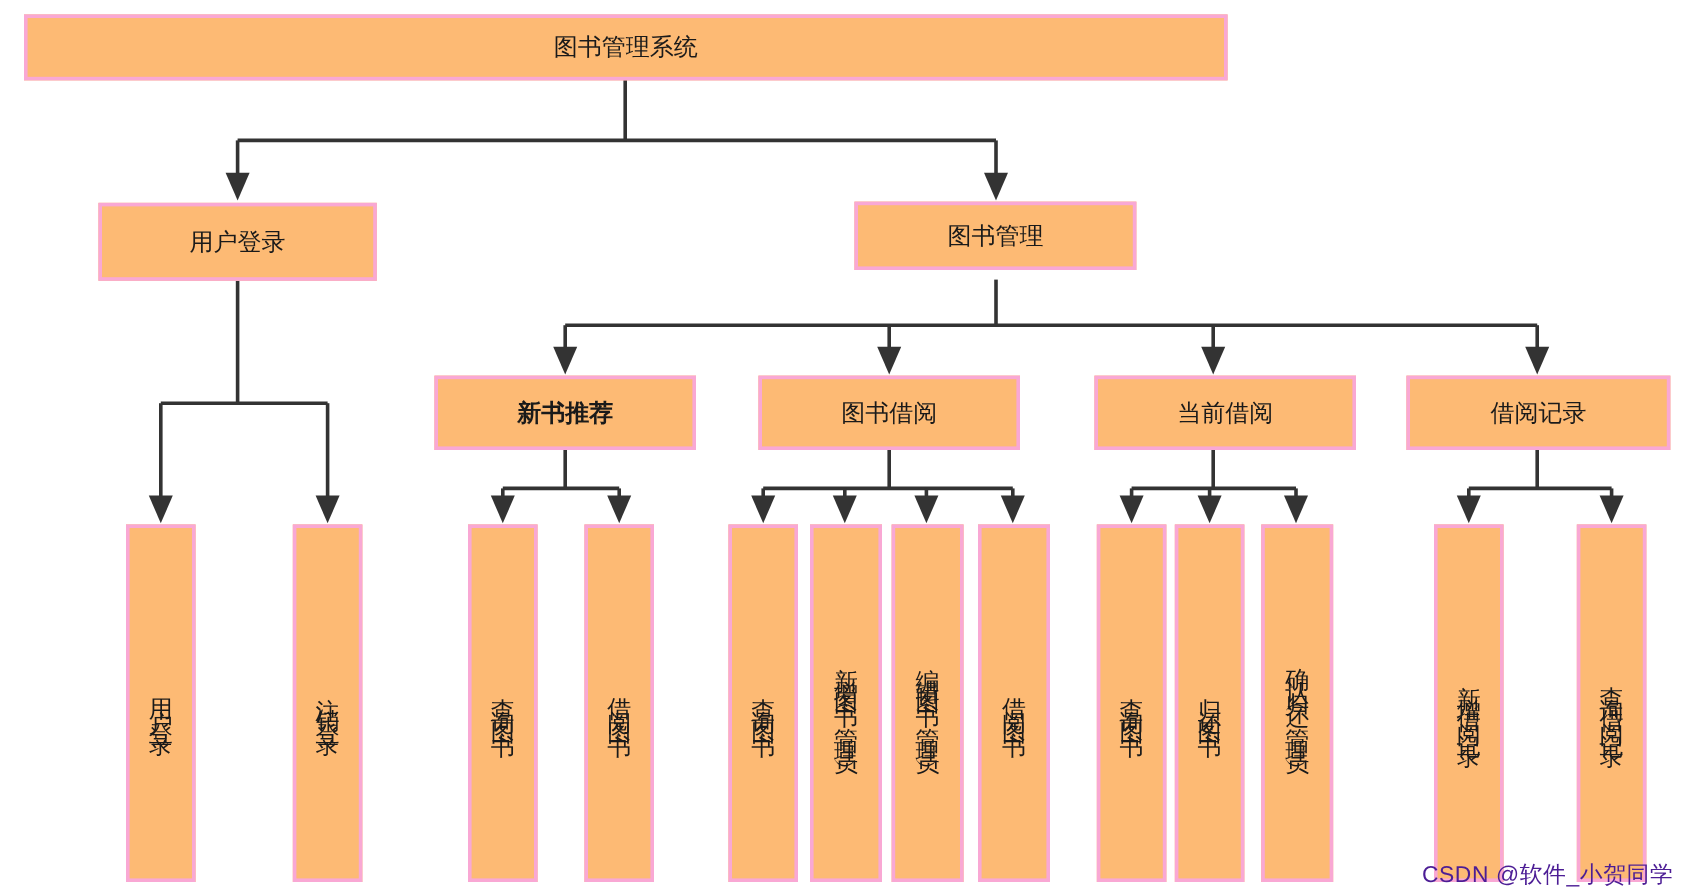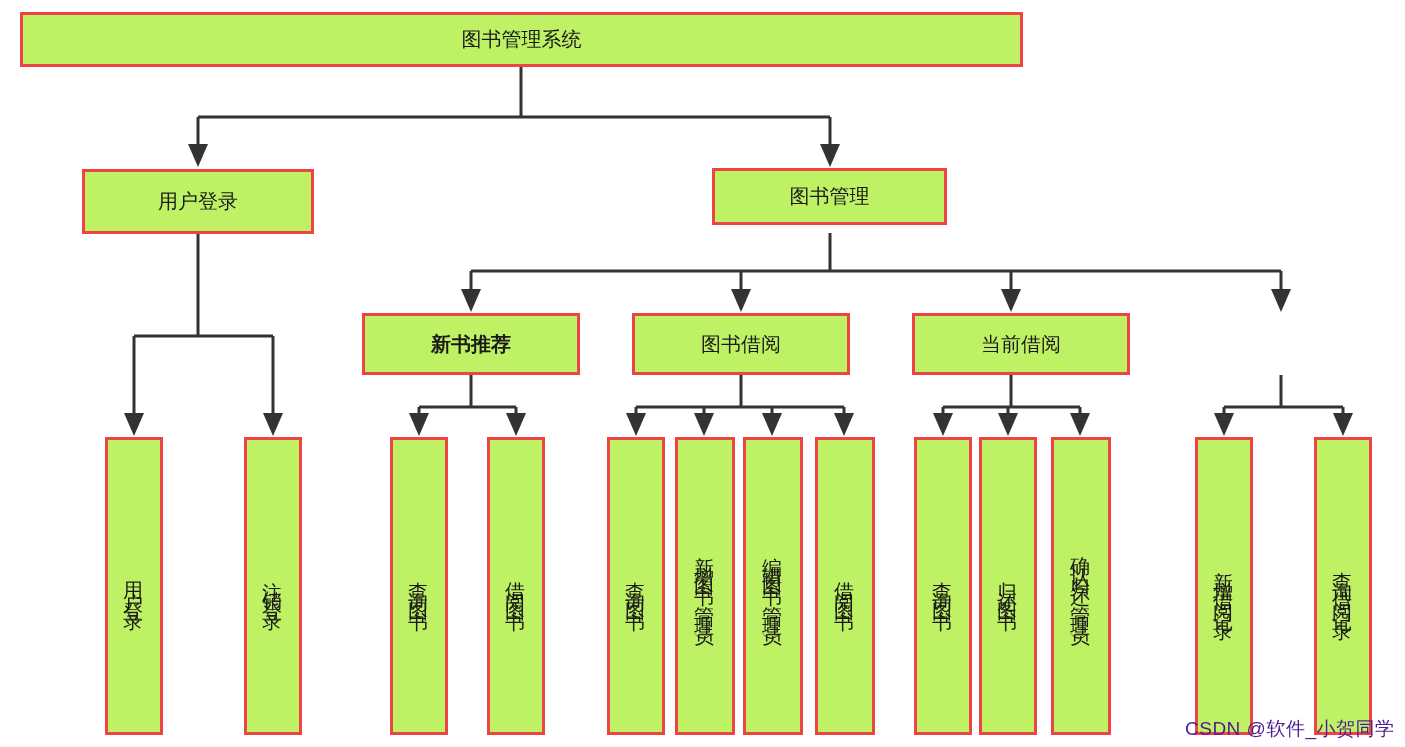--- a/index.html
+++ b/index.html
@@ -9,22 +9,22 @@
     background:#ffffff;
     font-family:"Liberation Sans",sans-serif;
     overflow:hidden;
   }
   #connector-layer{position:absolute;left:0;top:0;}
   .cl{stroke:#333333;stroke-width:3;fill:none;}
   .ar{fill:#333333;stroke:none;}
   .box{
     position:absolute;
     box-sizing:border-box;
-    border:3px solid #ef4444;
-    background:#bef264;
+    border:3px solid #f9a8d4;
+    background:#fdba74;
     display:flex;align-items:center;justify-content:center;
     color:#1a1a1a;
     font-size:20px;
     text-align:center;
     white-space:nowrap;
   }
   .leaf .vtext{
     writing-mode:vertical-rl;
     text-orientation:mixed;
     letter-spacing:10px;
@@ -116,20 +116,21 @@
   </svg>
 
   <div class="box" style="left:20px;top:12px;width:1003px;height:55px;">图书管理系统</div>
 
   <div class="box" style="left:82px;top:169px;width:232px;height:65px;">用户登录</div>
   <div class="box" style="left:712px;top:168px;width:235px;height:57px;">图书管理</div>
 
   <div class="box" style="left:362px;top:313px;width:218px;height:62px;font-weight:bold;">新书推荐</div>
   <div class="box" style="left:632px;top:313px;width:218px;height:62px;">图书借阅</div>
   <div class="box" style="left:902px;top:313px;width:218px;height:62px;margin-left:10px;">当前借阅</div>
+  <div class="box" style="left:1172px;top:313px;width:220px;height:62px;">借阅记录</div>
 
   <div class="box leaf" style="left:105px;top:437px;width:58px;height:298px;">
     <span class="vtext">用户登录</span>
   </div>
   <div class="box leaf" style="left:244px;top:437px;width:58px;height:298px;">
     <span class="vtext">注销登录</span>
   </div>
 
   <div class="box leaf" style="left:390px;top:437px;width:58px;height:298px;">
     <span class="vtext">查询图书</span>

